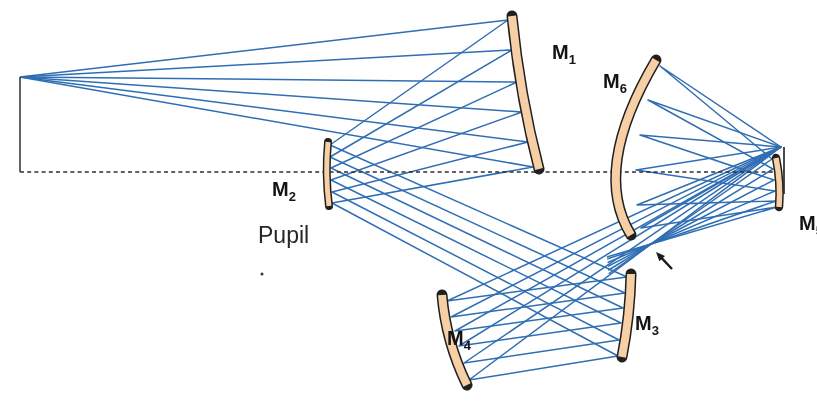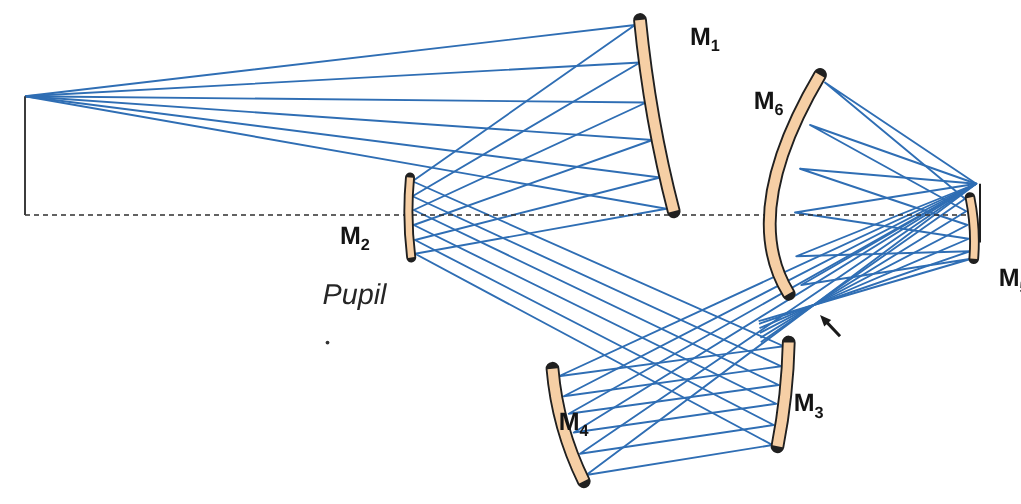--- a/index.html
+++ b/index.html
@@ -7,21 +7,21 @@
     position:relative;width:817px;height:403px;background:#ffffff;
     font-family:"Liberation Sans", sans-serif;overflow:hidden;
   }
   .stage svg{position:absolute;left:0;top:0;}
   .mlabel{
     position:absolute;font-weight:bold;font-size:20px;color:#141414;
     white-space:nowrap;line-height:1;
   }
   .mlabel sub{font-size:13px;vertical-align:-5px;font-weight:bold;}
   .pupil-label{
-    position:absolute;font-size:23px;color:#262626;white-space:nowrap;line-height:1;font-style:italic;
+    position:absolute;font-size:23px;color:#262626;white-space:nowrap;line-height:1;
   }
   .imgsurf-label{
     position:absolute;font-size:23px;color:#e8424f;white-space:nowrap;line-height:1;
   }
 </style>
 </head>
 <body>
 
 <div class="stage">
 
@@ -45,21 +45,21 @@
       <path d="M 776 158 Q 781 183 779 207" fill="none" stroke="#202020" stroke-width="8.5" stroke-linecap="round"></path>
       <path d="M 776 158 Q 781 183 779 207" fill="none" stroke="#f6cfa5" stroke-width="5.5" stroke-linecap="butt"></path>
       <path d="M 656 60 Q 591 170 631 235" fill="none" stroke="#202020" stroke-width="11" stroke-linecap="round"></path>
       <path d="M 656 60 Q 591 170 631 235" fill="none" stroke="#f6cfa5" stroke-width="8" stroke-linecap="butt"></path>
       <line x1="784" y1="147" x2="784" y2="194" stroke="#1e1e1e" stroke-width="1.6"></line>
       <line x1="672" y1="269" x2="660.7975528930349" y2="257.0973999488496" stroke="#1a1a1a" stroke-width="2.4"></line>
       <polygon points="656,252 664.9354422632775,255.94941407801625 659.4011223188122,261.1581857904542" fill="#1a1a1a"></polygon>
       <circle cx="262" cy="274" r="1.5" fill="#333333"></circle>
     </svg>
 
-  <div class="mlabel" style="left: 552px; top: 20px;"><span>M</span><sub>1</sub></div>
+  <div class="mlabel" style="left: 552px; top: 42px;"><span>M</span><sub>1</sub></div>
   <div class="mlabel" style="left: 272px; top: 179px;"><span>M</span><sub>2</sub></div>
   <div class="mlabel" style="left: 635px; top: 313px;"><span>M</span><sub>3</sub></div>
   <div class="mlabel" style="left: 415px; top: 328px; margin-left: 32px;"><span>M</span><sub>4</sub></div>
   <div class="mlabel" style="left: 799px; top: 213px;"><span>M</span><sub>5</sub></div>
   <div class="mlabel" style="left: 603px; top: 71px;"><span>M</span><sub>6</sub></div>
 
   <div class="pupil-label" style="left: 258px; top: 224px;">Pupil</div>
 
 </div>
 

